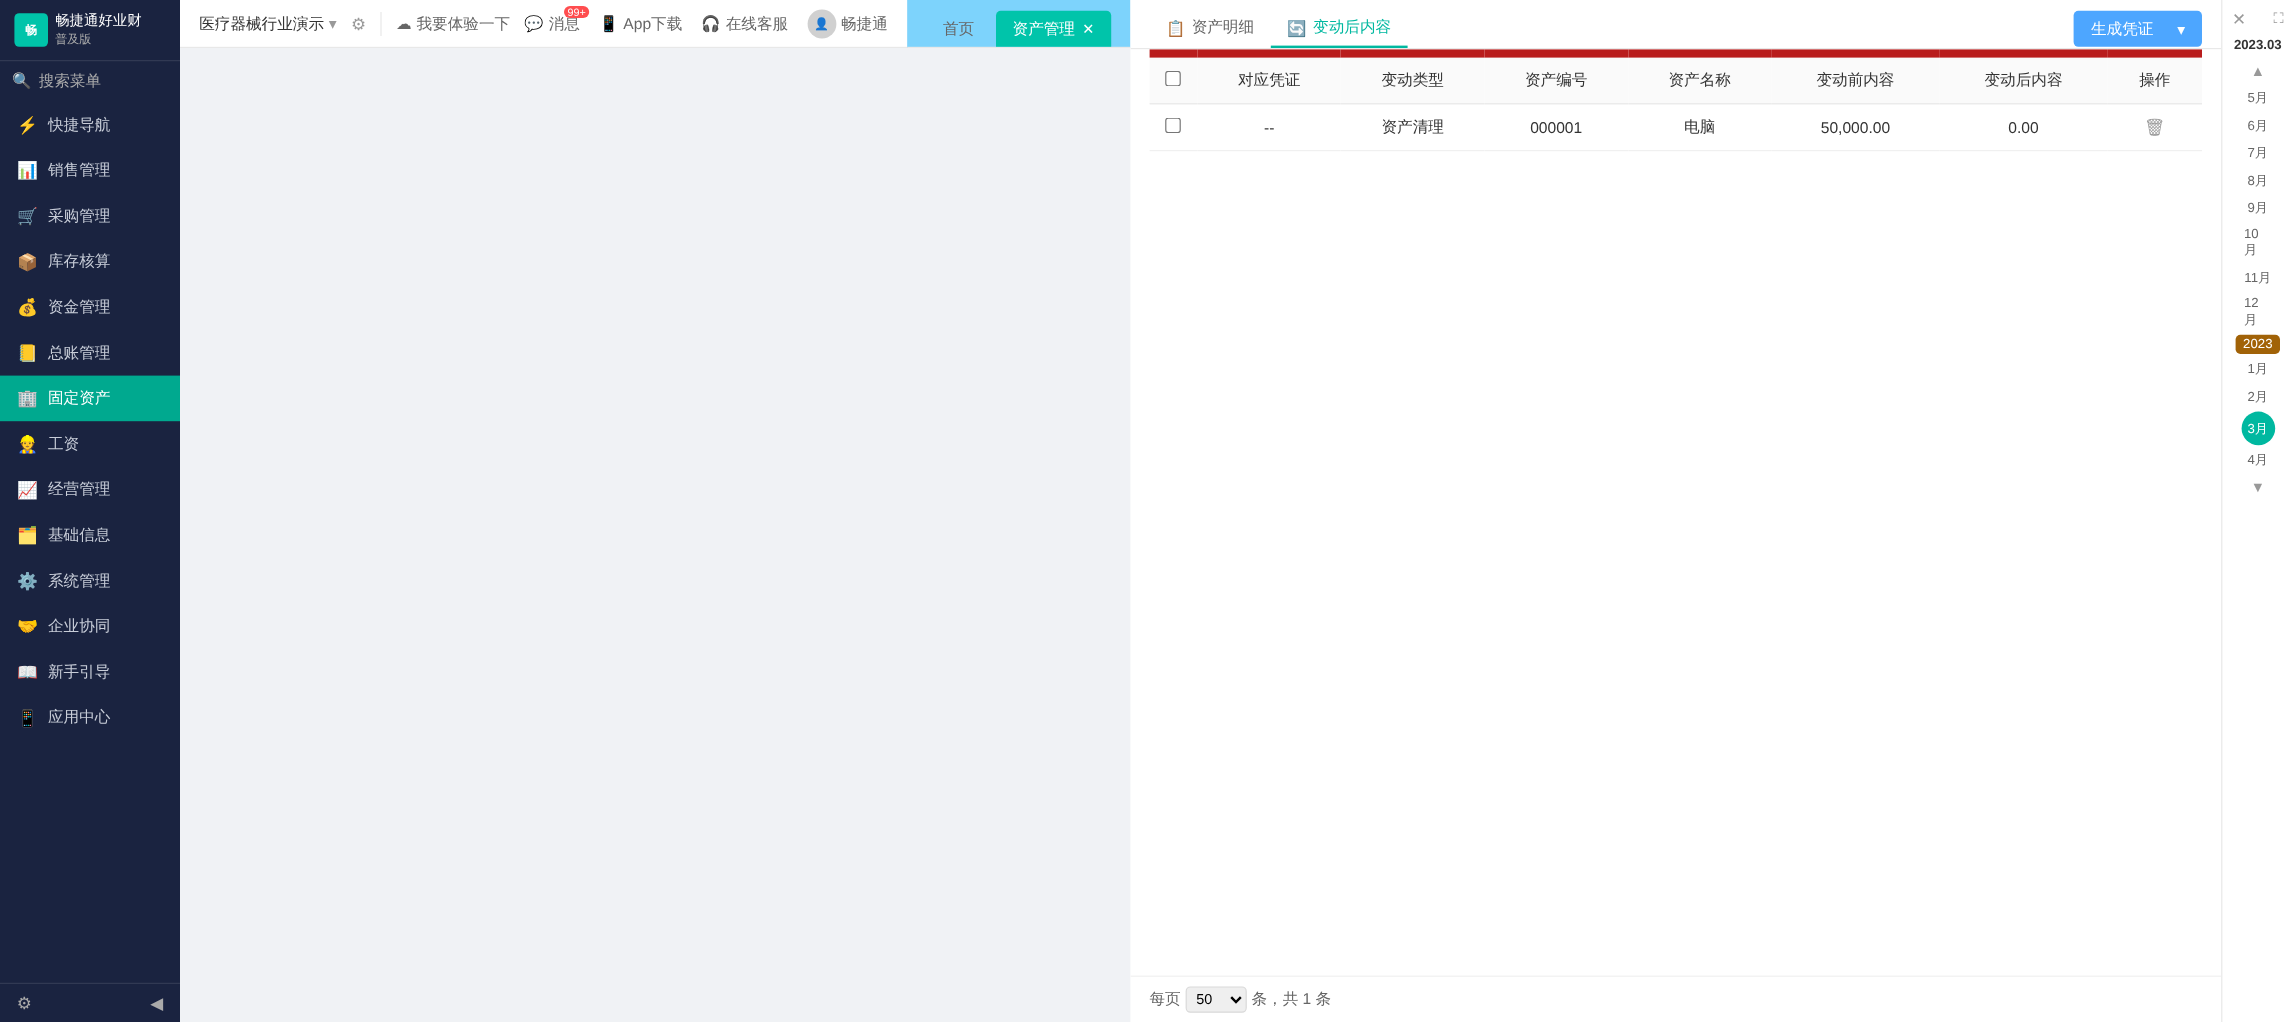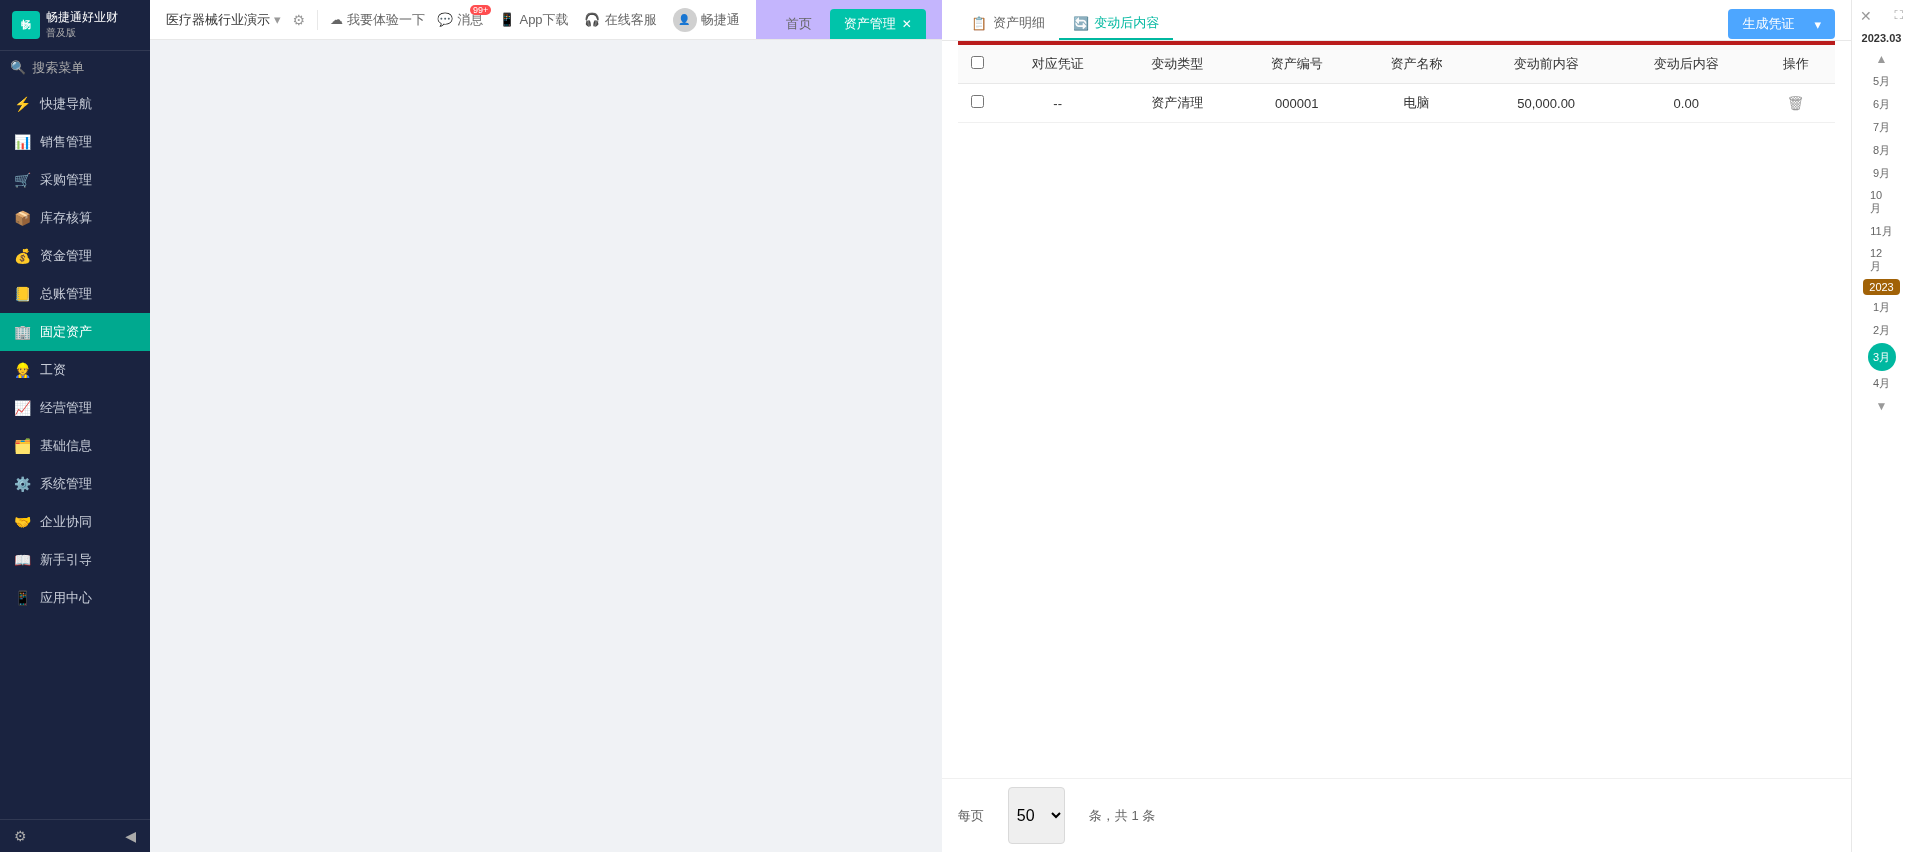--- a/index.html
+++ b/index.html
@@ -76,21 +76,21 @@
       position: absolute; top: -6px; right: -8px;
       background: #ff4d4f; color: white; font-size: 9px;
       padding: 0 3px; border-radius: 8px; min-width: 16px; 
     }
     .topbar-user { display: flex; align-items: center; gap: 4px; cursor: pointer; color: #666; font-size: 13px; }
     .avatar { width: 24px; height: 24px; background: #d0d0d0; border-radius: 50%; display: flex; align-items: center; justify-content: center; font-size: 10px; }
 
     
     .tabbar {
       height: 40px;
-      background: #c4b5fd;
+      background: #7dd3fc;
       display: flex; align-items: flex-end;
       padding: 0 16px;
       gap: 4px;
       border-bottom: 1px solid #e8e8e8;
       flex-shrink: 0;
     }
     .tab {
       padding: 6px 14px;
       border-radius: 4px 4px 0 0;
       cursor: pointer;
@@ -139,46 +139,46 @@
     
     .table-container { flex: 1; overflow: auto; padding: 0 16px; }
     table { width: 100%; border-collapse: collapse; font-size: 13px; }
     thead tr { background: #fafafa; }
     th {
       padding: 10px 12px;
       text-align: center;
       font-weight: normal;
       color: #333;
       border-bottom: 1px solid #e8e8e8;
-      border-top: 4px solid #b91c1c;
+      border-top: 7px solid #b91c1c;
       white-space: nowrap;
     }
     td {
       padding: 10px 12px;
       text-align: center;
       color: #333;
       border-bottom: 1px solid #f0f0f0;
     }
     .checkbox-cell { width: 40px; }
     input[type="checkbox"] { cursor: pointer; }
     .delete-btn { color: #999; cursor: pointer; font-size: 14px; }
 
     
     .pagination {
       padding: 8px 16px;
-      display: flex; align-items: center; gap: 24px;
+      display: flex; align-items: center; gap: 4px;
       font-size: 13px; color: #666;
       flex-shrink: 0;
       border-top: 1px solid #f0f0f0;
     }
     .per-page-select {
       border: 1px solid #d9d9d9;
       border-radius: 4px;
-      padding: 18px 4px;
-      font-size: 16px;
+      padding: 2px 4px;
+      font-size: 12px;
     }
 
     
     .right-panel {
       width: 60px;
       background: white;
       border-left: 1px solid #e8e8e8;
       display: flex; flex-direction: column;
       align-items: center;
       padding-top: 8px;

